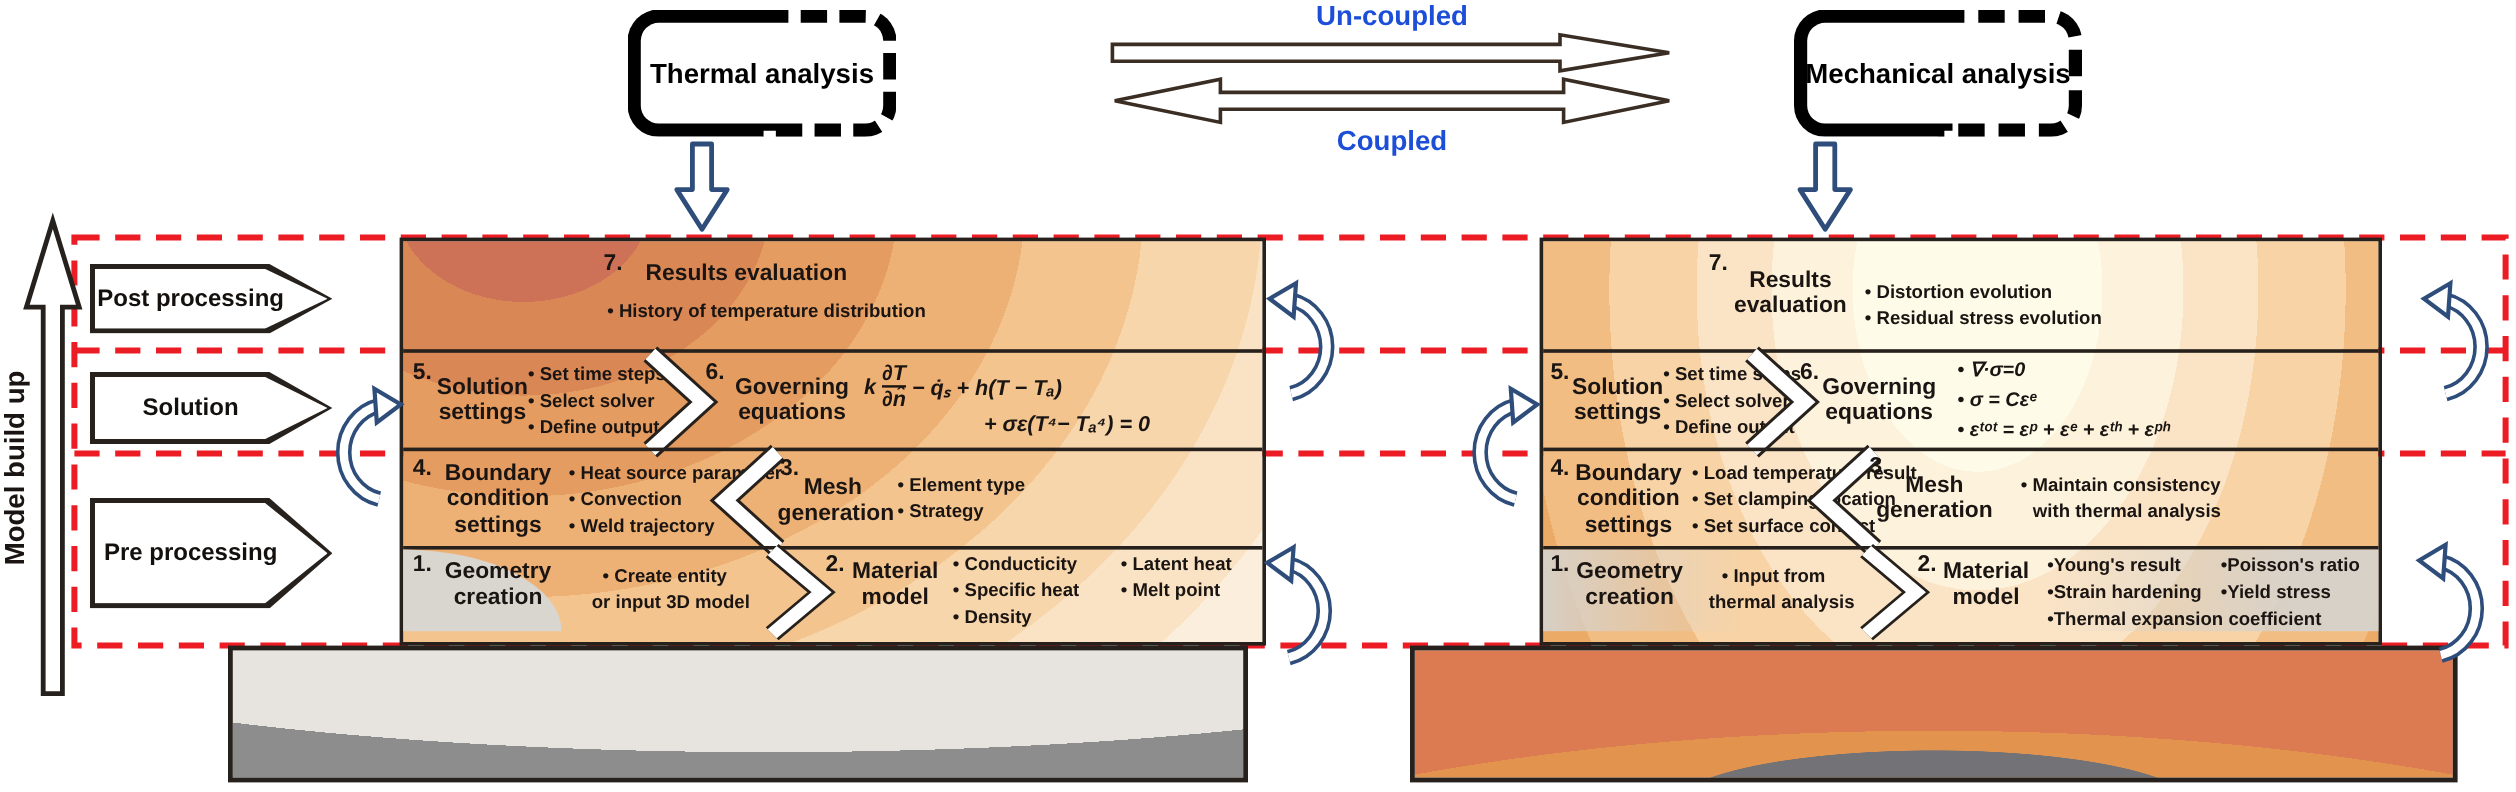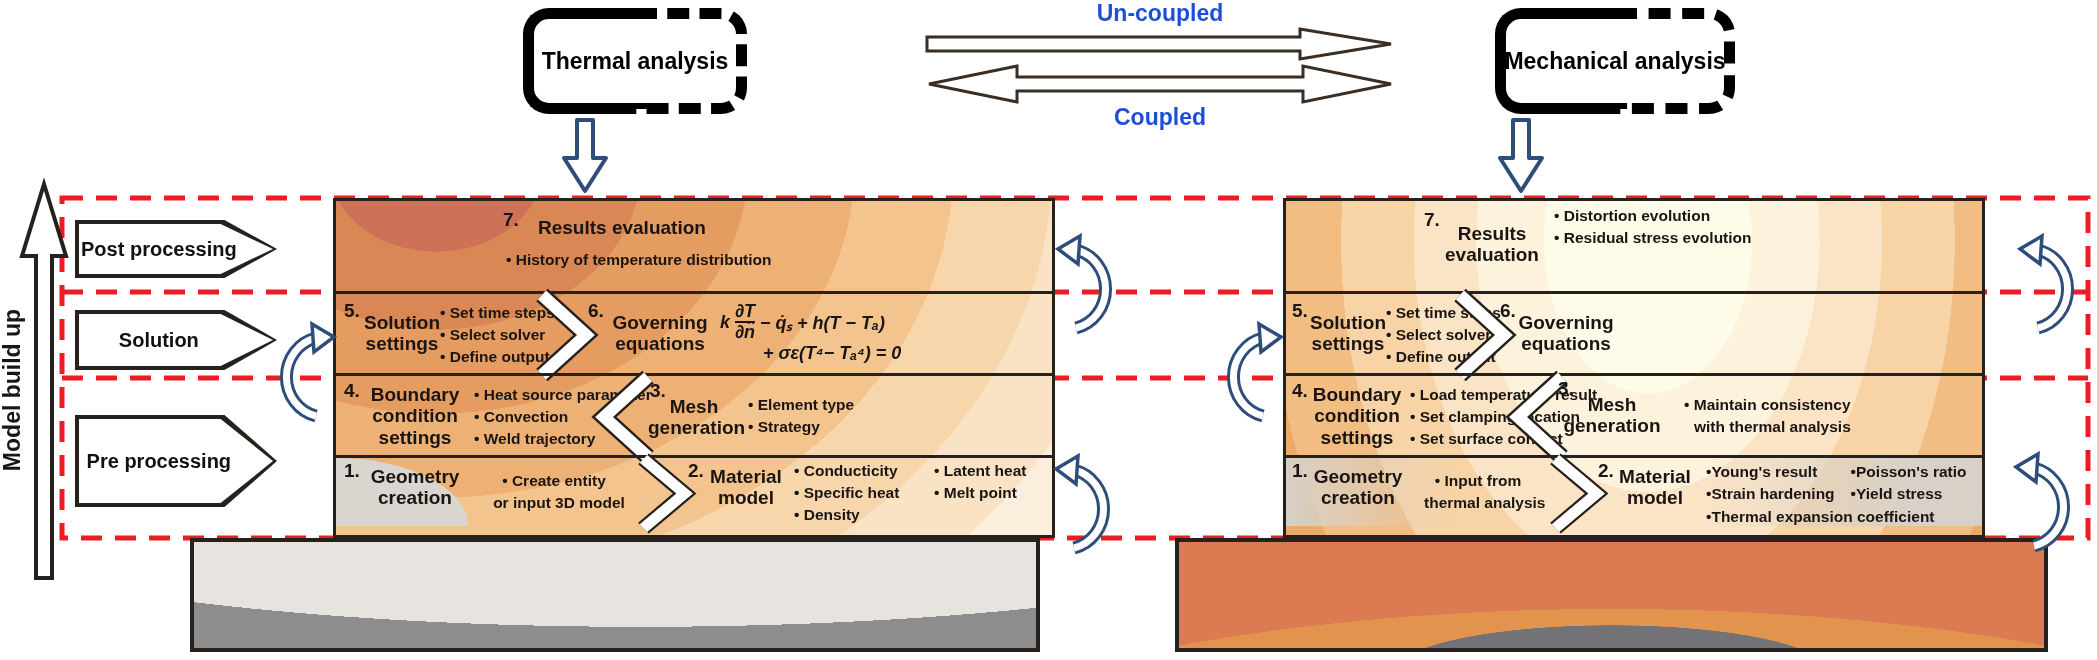--- a/index.html
+++ b/index.html
@@ -47,21 +47,21 @@
   .blt .cont{padding-left:10px;}
   .ctr{text-align:center;}
 
   .chev{position:absolute;top:0;}
 
   
   .eq{font-weight:bold;font-style:italic;font-size:18px;white-space:nowrap;}
   .eqrow{display:flex;align-items:center;}
   .frac{display:inline-flex;flex-direction:column;align-items:center;margin:0 5px;line-height:1.05;}
   .frac .bar{height:2.5px;background:#1a1512;width:100%;}
-  .eq2{margin-left:43px;margin-top:1px;}
+  .eq2{margin-left:100px;margin-top:1px;}
   .meq{font-weight:bold;font-style:italic;font-size:16.5px;line-height:1.5;white-space:nowrap;}
 
   
   .workpiece{position:absolute;top:538px;height:114px;border:4px solid #26211c;box-sizing:border-box;z-index:2;}
   #wp-left{left:190px;width:850px;
     background:radial-gradient(ellipse 120% 175% at 53% -60%,
       #f7dfc8 0 30%,#e7e4df 30% 80%,#8d8d8d 80%);}
   #wp-right{left:1175px;width:873px;
     background:
       radial-gradient(ellipse 46% 80% at 50% 122%, #737377 0 54%, rgba(0,0,0,0) 54.5%),
@@ -219,40 +219,45 @@
         <div>• Melt point</div>
       </div>
     </div>
   </div>
 
   <div class="panel" id="mech-panel">
 
     <div class="prow rh1">
       <div class="abs num" style="left:138px;top:8px;">7.</div>
       <div class="abs ttl" style="left:156px;top:22px;width:100px;">Results evaluation</div>
-      <div class="abs blt" style="left:268px;top:4px;">
+      <div class="abs blt" style="left:268px;top:32px;">
         <div>• Distortion evolution</div>
         <div>• Residual stress evolution</div>
       </div>
     </div>
 
     <div class="prow rh2">
       <div class="abs num" style="left:6px;top:6px;">5.</div>
       <div class="abs ttl" style="left:24px;top:18px;width:76px;">Solution settings</div>
       <div class="abs blt" style="left:100px;top:8px;">
         <div>• Set time steps</div>
         <div>• Select solver</div>
         <div>• Define output</div>
       </div>
       <svg class="chev" style="left:166px;" width="62" height="82" viewBox="0 0 62 82" preserveAspectRatio="none">
         <polyline points="8,1 52,41 8,81" fill="none" stroke="#26211c" stroke-width="17"></polyline>
         <polyline points="8,1 52,41 8,81" fill="none" stroke="#ffffff" stroke-width="12"></polyline>
       </svg>
       <div class="abs num" style="left:214px;top:6px;">6.</div>
       <div class="abs ttl" style="left:230px;top:18px;width:100px;">Governing equations</div>
+      <div class="abs meq" style="left:345px;top:2px;">
+        <div>• ∇·σ=0</div>
+        <div>• σ = Cεᵉ</div>
+        <div>• εᵗᵒᵗ = εᵖ + εᵉ + εᵗʰ + εᵖʰ</div>
+      </div>
     </div>
 
     <div class="prow rh3">
       <div class="abs num" style="left:6px;top:4px;">4.</div>
       <div class="abs ttl" style="left:22px;top:8px;width:98px;">Boundary condition settings</div>
       <div class="abs blt" style="left:124px;top:8px;">
         <div>• Load temperature result</div>
         <div>• Set clamping location</div>
         <div>• Set surface contact</div>
       </div>

